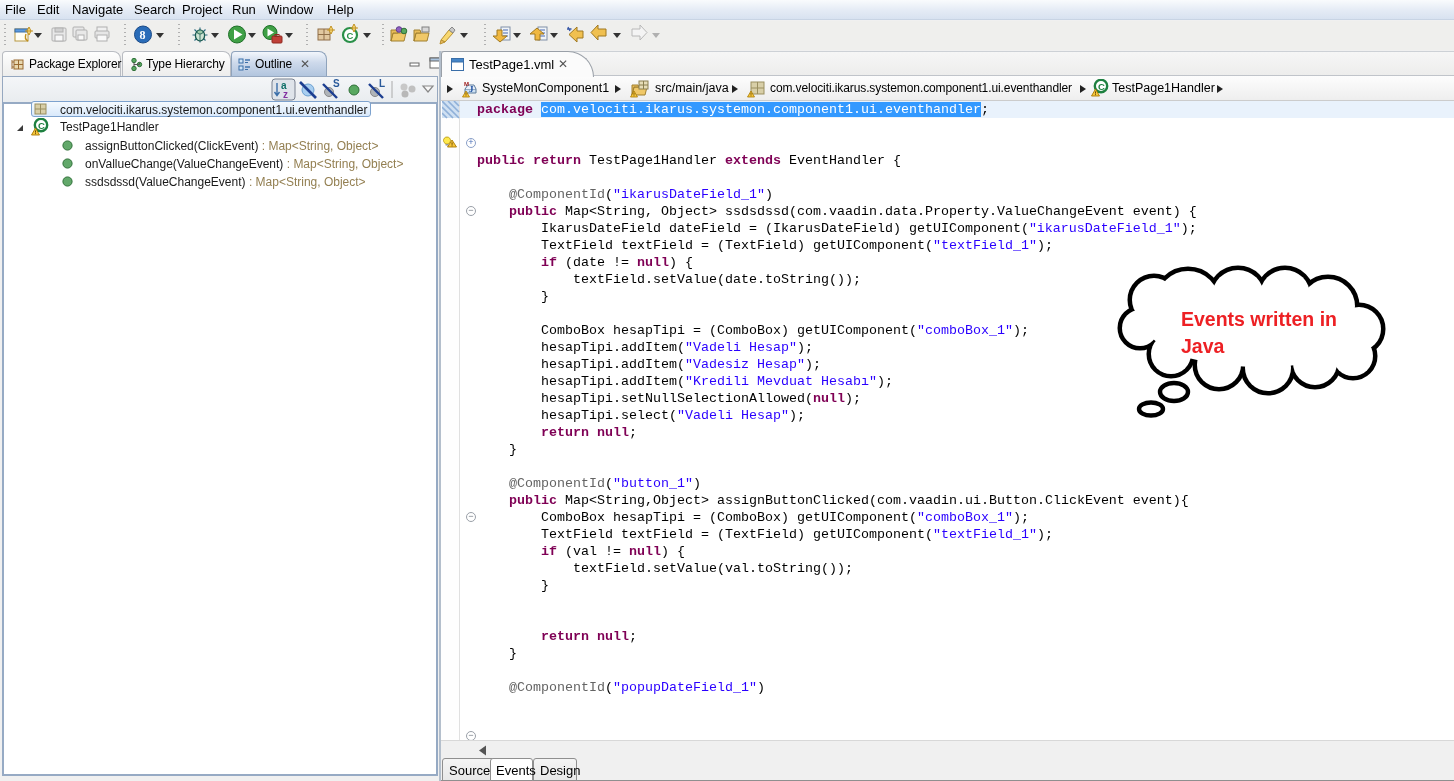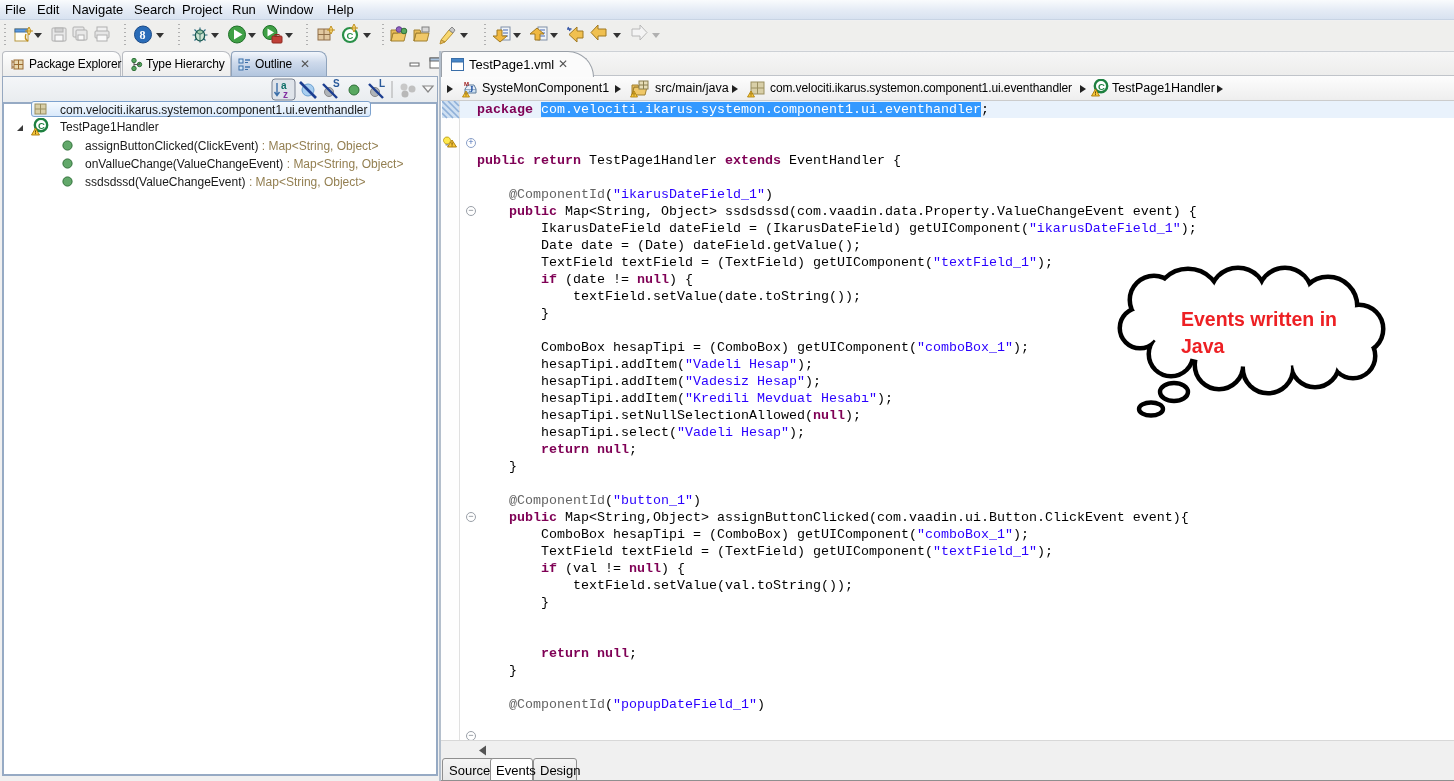--- a/index.html
+++ b/index.html
@@ -360,21 +360,20 @@
       <div id="ruler"></div>
       <div id="codelines">
           <div><span class="kw">package</span> <span class="sel">com.velociti.ikarus.systemon.component1.ui.eventhandler</span>;</div>
 <div> </div>
 <div> </div>
 <div><span class="kw">public</span> <span class="kw">return</span> TestPage1Handler <span class="kw">extends</span> EventHandler {</div>
 <div> </div>
 <div>    <span class="an">@ComponentId</span>(<span class="st">"ikarusDateField_1"</span>)</div>
 <div>    <span class="kw">public</span> Map&lt;String, Object&gt; ssdsdssd(com.vaadin.data.Property.ValueChangeEvent event) {</div>
 <div>        IkarusDateField dateField = (IkarusDateField) getUIComponent(<span class="st">"ikarusDateField_1"</span>);</div>
-<div>        Date date = (Date) dateField.getValue();</div>
 <div>        TextField textField = (TextField) getUIComponent(<span class="st">"textField_1"</span>);</div>
 <div>        <span class="kw">if</span> (date != <span class="kw">null</span>) {</div>
 <div>            textField.setValue(date.toString());</div>
 <div>        }</div>
 <div> </div>
 <div>        ComboBox hesapTipi = (ComboBox) getUIComponent(<span class="st">"comboBox_1"</span>);</div>
 <div>        hesapTipi.addItem(<span class="st">"Vadeli Hesap"</span>);</div>
 <div>        hesapTipi.addItem(<span class="st">"Vadesiz Hesap"</span>);</div>
 <div>        hesapTipi.addItem(<span class="st">"Kredili Mevduat Hesabı"</span>);</div>
 <div>        hesapTipi.setNullSelectionAllowed(<span class="kw">null</span>);</div>

